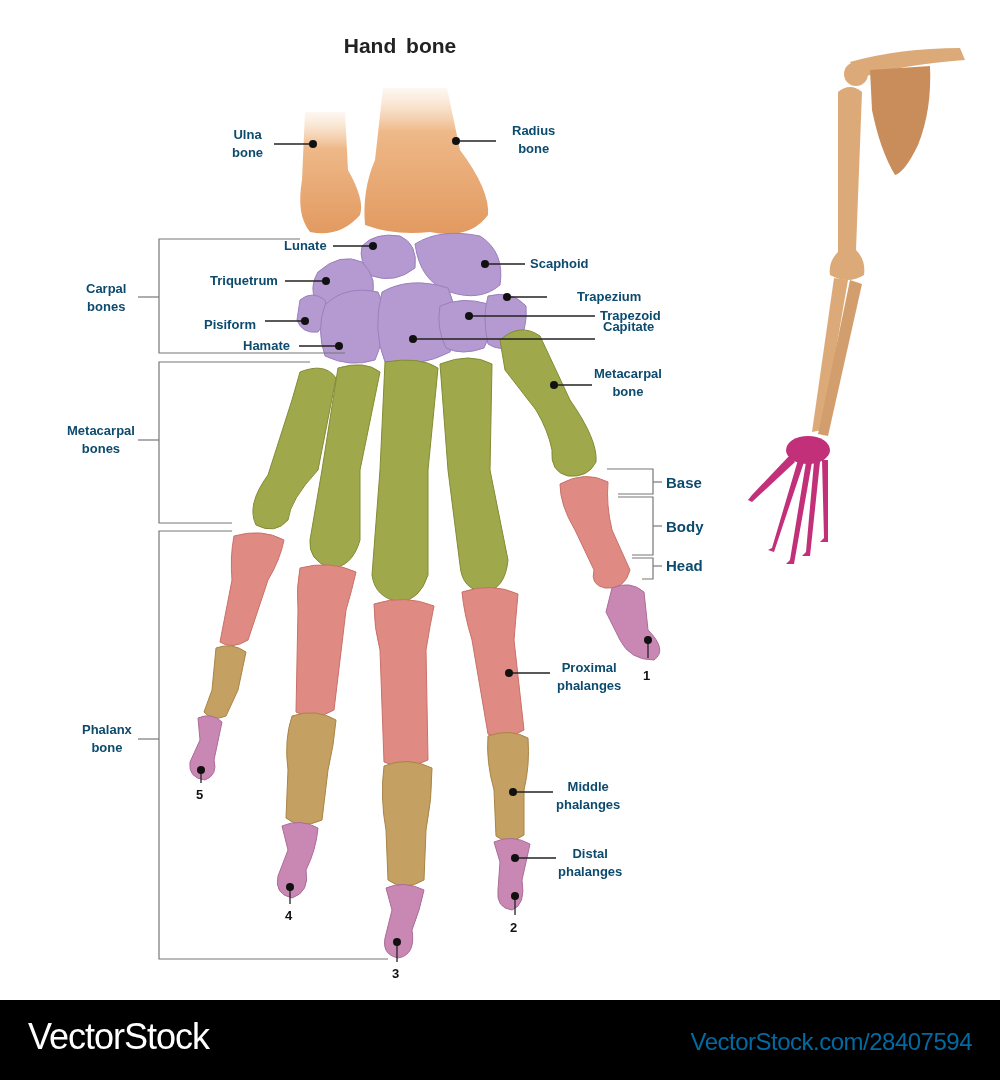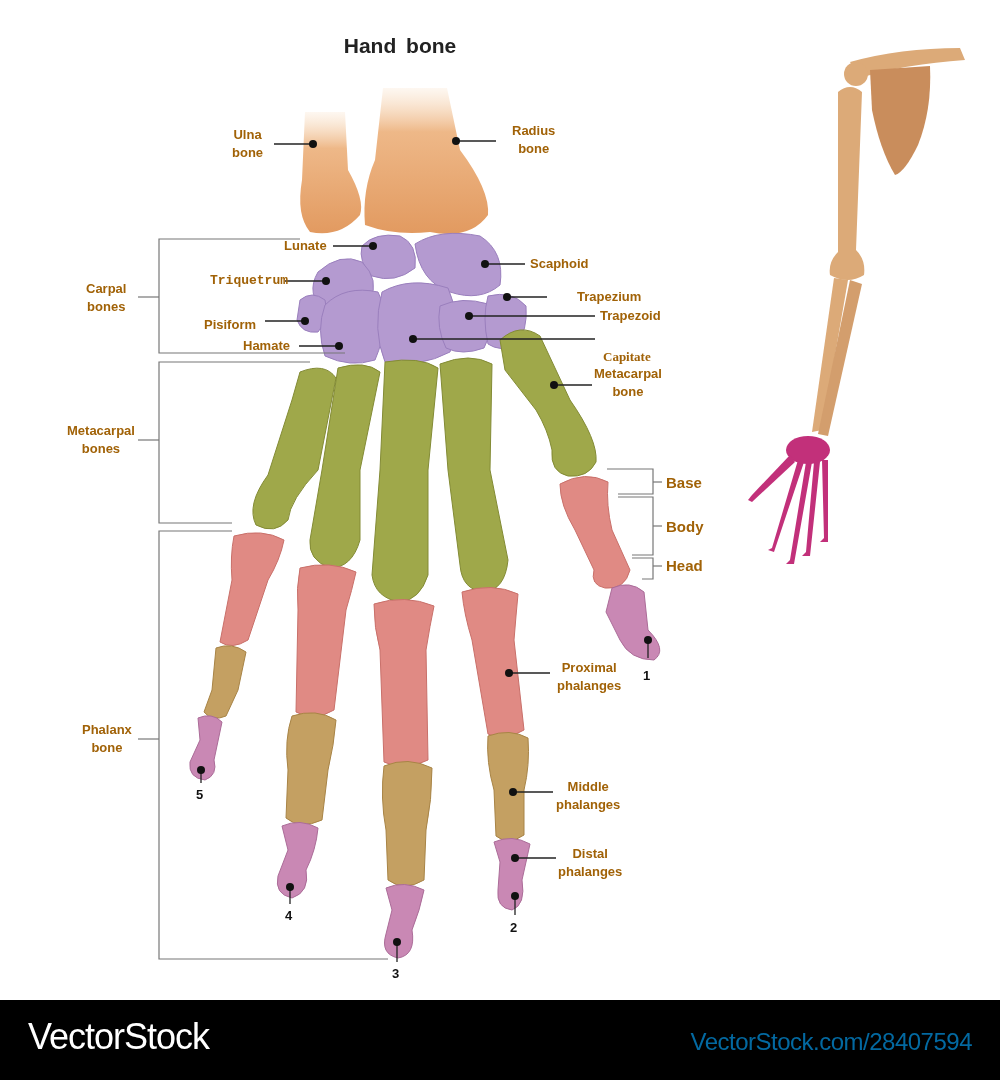--- a/index.html
+++ b/index.html
@@ -1,19 +1,19 @@
 <!DOCTYPE html>
 <html><head>
 <meta charset="utf-8">
 <style>
   html,body{margin:0;padding:0;background:#fff;}
   body{width:1000px;height:1080px;position:relative;overflow:hidden;font-family:"Liberation Sans",sans-serif;}
   .canvas{position:absolute;left:0;top:0;width:888px;height:1000px;background:#fff;}
   .title{position:absolute;left:0;width:800px;top:34px;text-align:center;font-size:21px;font-weight:bold;color:#222;word-spacing:4px;}
-  .lbl{position:absolute;font-size:13px;font-weight:bold;color:#a16207;line-height:18px;white-space:nowrap;}
+  .lbl{position:absolute;font-size:13px;font-weight:bold;color:#0c4a6e;line-height:18px;white-space:nowrap;}
   .lbl.c{text-align:center;}
   .small{font-size:15px;line-height:12px;}
   .num{position:absolute;font-size:13px;font-weight:bold;color:#111;}
   svg.art{position:absolute;left:0;top:0;}
   .footer{position:absolute;left:0;top:1000px;width:1000px;height:80px;background:#000;}
   .brand{position:absolute;left:28px;top:16px;color:#fff;font-size:36px;letter-spacing:-1px;font-family:"Liberation Sans",sans-serif;}
   .ref{position:absolute;right:28px;top:28px;color:#0369a1;font-size:24px;letter-spacing:-0.5px;font-family:"Liberation Sans",sans-serif;}
 </style>
 </head>
 <body>
@@ -163,26 +163,26 @@
   <div class="lbl c" style="left:232px;top:126px;">
     <div>Ulna</div>
       <div>bone</div>
   </div>
   <div class="lbl c" style="left:500px;top:122px;margin-left:12px;">
     <div>Radius</div>
       <div>bone</div>
   </div>
   <div class="lbl" style="left:284px;top:237px;">Lunate</div>
   <div class="lbl" style="left:530px;top:255px;">Scaphoid</div>
-  <div class="lbl" style="left:210px;top:272px;font-family:Liberation Mono, monospace;">Triquetrum</div>
+  <div class="lbl" style="left:210px;top:272px;">Triquetrum</div>
   <div class="lbl" style="left:577px;top:288px;">Trapezium</div>
   <div class="lbl" style="left:204px;top:316px;">Pisiform</div>
   <div class="lbl" style="left:600px;top:307px;">Trapezoid</div>
   <div class="lbl" style="left:243px;top:337px;">Hamate</div>
-  <div class="lbl" style="left:603px;top:348px;font-family:Liberation Serif, serif;">Capitate</div>
+  <div class="lbl" style="left:603px;top:318px;">Capitate</div>
   <div class="lbl c" style="left:594px;top:365px;">
     <div>Metacarpal</div>
       <div>bone</div>
   </div>
   <div class="lbl c" style="left:557px;top:659px;">
     <div>Proximal</div>
       <div>phalanges</div>
   </div>
   <div class="lbl c" style="left:556px;top:778px;">
     <div>Middle</div>

